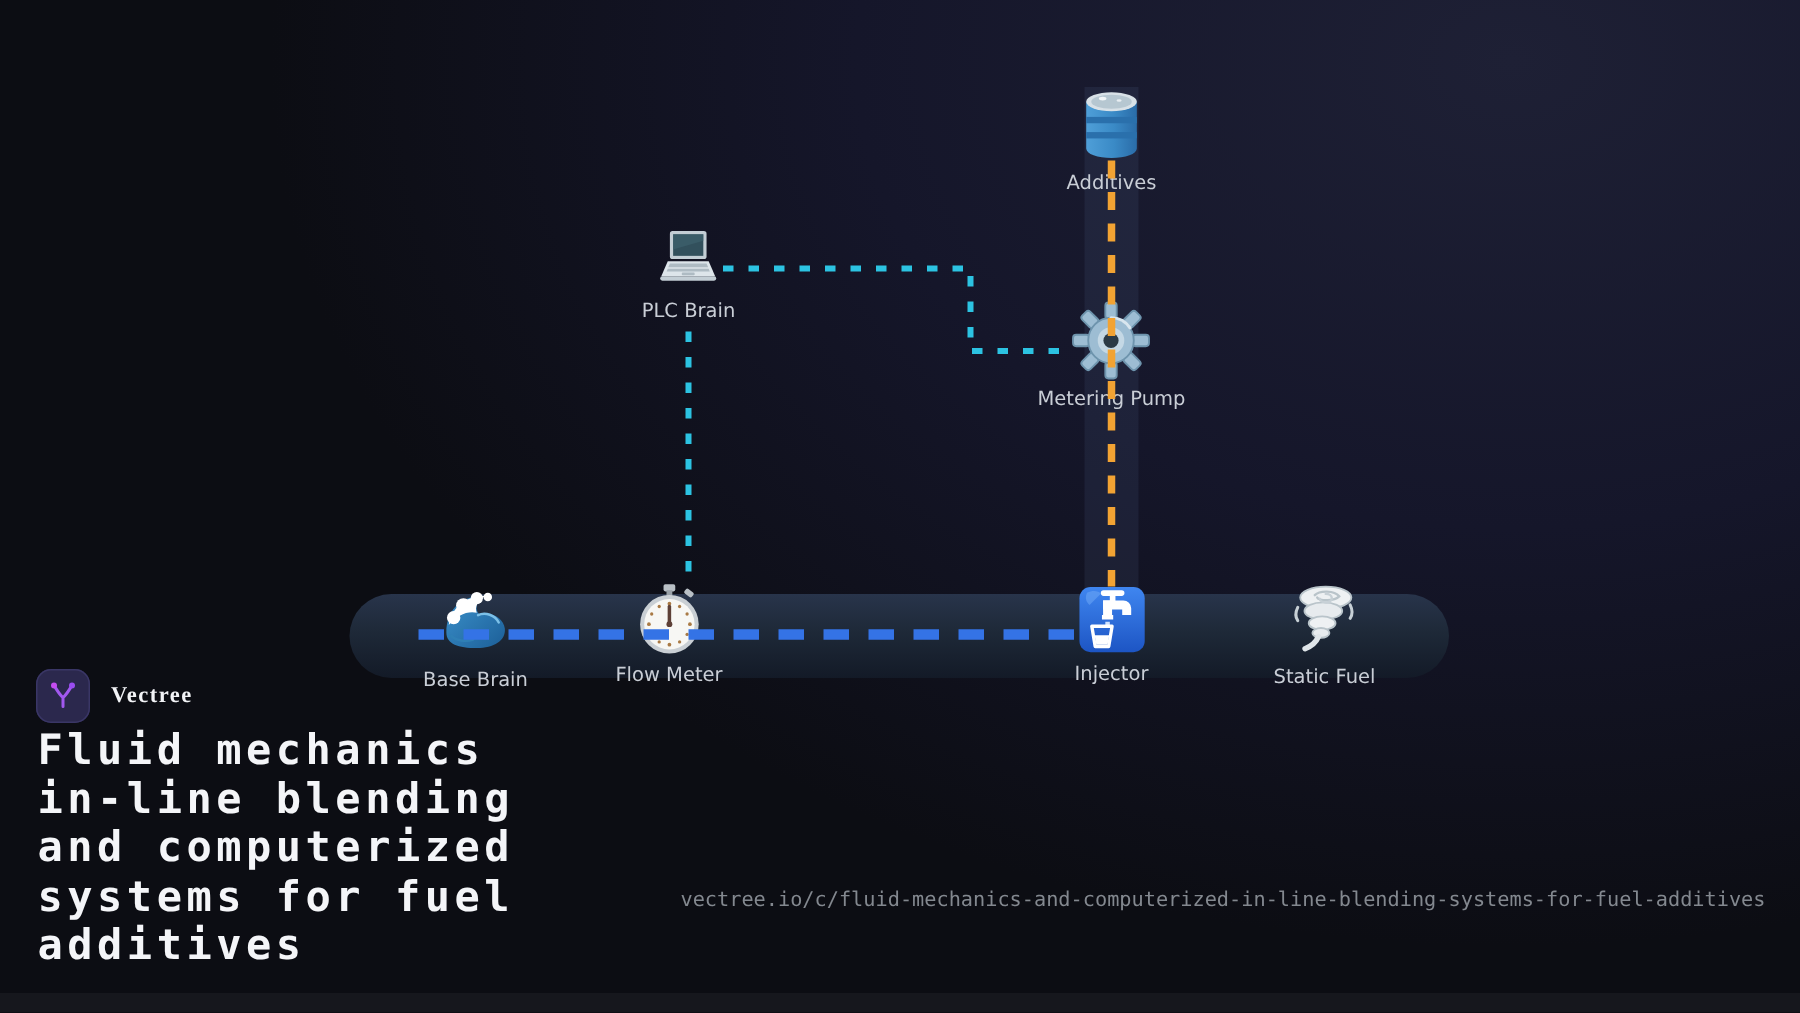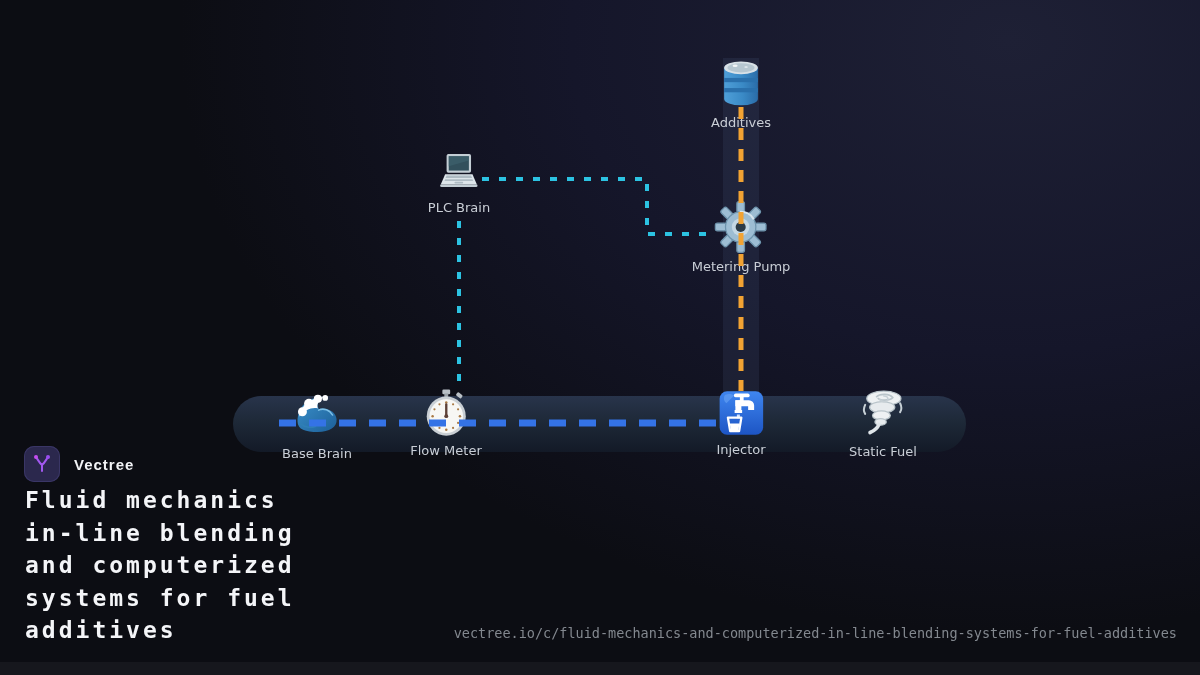--- a/index.html
+++ b/index.html
@@ -30,30 +30,30 @@
   .node{position:absolute;transform:translateX(-50%);display:flex;flex-direction:column;align-items:center;}
   .node .icon{position:relative;z-index:2;line-height:0;}
   .node .label{
     position:relative;z-index:4;margin-top:5px;font-size:13px;color:#c9ced6;white-space:nowrap;
   }
   
   .brand-row{position:absolute;left:24px;top:446px;display:flex;align-items:center;gap:14px;}
   .brand-logo{width:36px;height:36px;border-radius:10px;background:#2b284d;
     display:flex;align-items:center;justify-content:center;box-shadow:0 0 0 1px #3a3666 inset;}
   .brand-name{
-    font-family:Liberation Sans, sans-serif;font-weight:bold;
+    font-family:Liberation Serif, serif;font-weight:bold;
     font-size:15px;letter-spacing:1px;color:#f2f3f6;
   }
   .title{
     position:absolute;left:25px;top:484px;z-index:5;
     font-family:"DejaVu Sans Mono","Liberation Mono",monospace;font-weight:bold;
-    font-size:23px;letter-spacing:3px;line-height:32.5px;color:#f4f5f8;white-space:nowrap;
+    font-size:28px;letter-spacing:3px;line-height:32.5px;color:#f4f5f8;white-space:nowrap;
   }
   .footer-url{
-    position:absolute;right:23px;top:625px;z-index:5;
+    position:absolute;right:23px;top:592px;z-index:5;
     font-family:"DejaVu Sans Mono","Liberation Mono",monospace;
     font-size:13.5px;color:#83888f;letter-spacing:0px;white-space:nowrap;
   }
 </style>
 </head>
 <body>
 
 <div class="bg-glow"></div>
 <div class="bottom-strip"></div>
 

